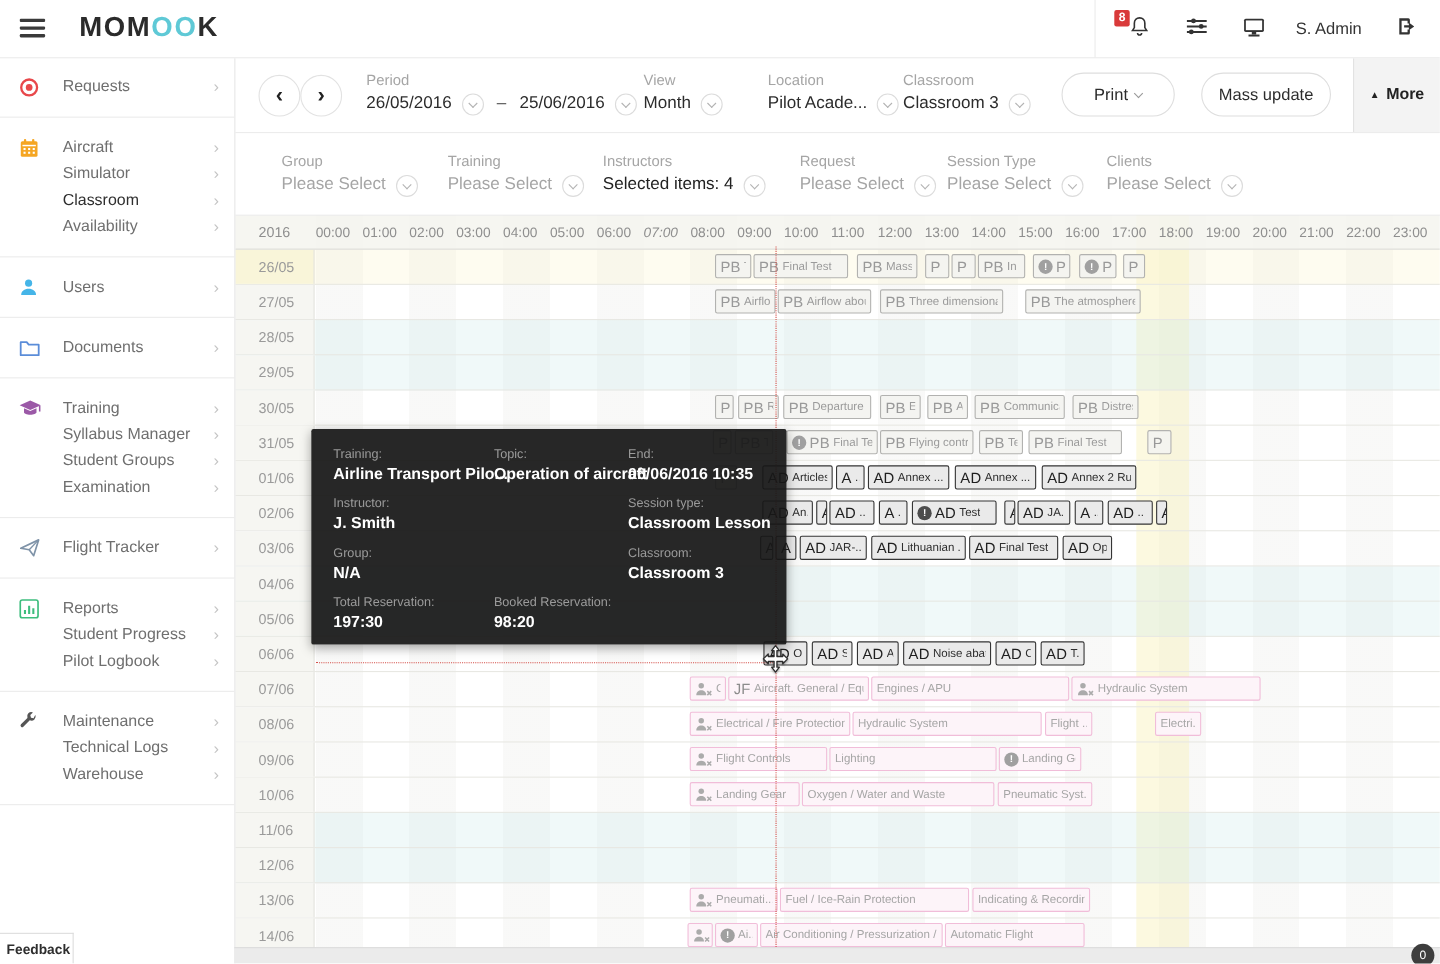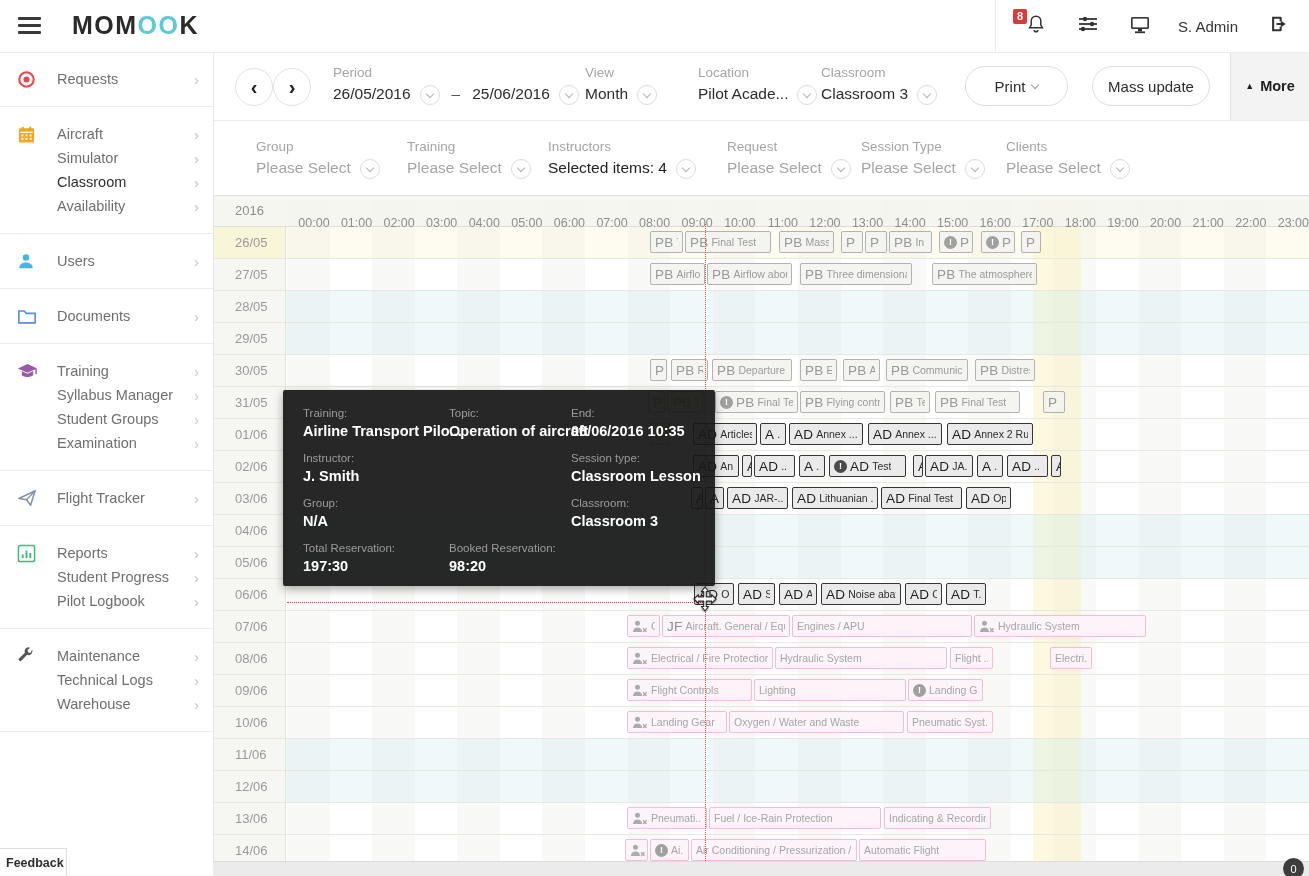--- a/index.html
+++ b/index.html
@@ -47,21 +47,21 @@
   .fbar2{position:absolute;left:213px;top:121px;right:0;height:74px;background:#fff;z-index:9;}
   .fbar2 .f{top:18px;}
   .f-val.selected{color:#222;}
 
   
   .cal{position:absolute;left:213px;top:195px;right:0;height:667px;background:#fff;border-top:1px solid #e3e3e3;overflow:hidden;z-index:5;}
   .col-bands{position:absolute;left:74px;top:0;right:0;bottom:0;background:repeating-linear-gradient(90deg,rgba(110,110,90,0.045) 0 42.583px,transparent 42.583px 85.166px);z-index:0;}
   .yellow-band{position:absolute;left:820px;width:48px;top:0;bottom:0;background:rgba(248,241,180,0.42);z-index:0;}
   .cal-head{position:relative;height:30px;background:rgba(244,244,239,0.85);border-bottom:1px solid #ddddd8;z-index:2;}
   .cal-year{position:absolute;left:22px;top:0;line-height:30px;font-size:13px;color:#8e8e8e;}
-  .cal-hour{position:absolute;top:0;width:42.583px;line-height:30px;text-align:right;font-size:12.5px;color:#8e8e8e;margin-top:12px;}
+  .cal-hour{position:absolute;top:0;width:42.583px;line-height:30px;text-align:left;font-size:12.5px;color:#8e8e8e;}
   .rows{position:relative;z-index:1;}
   .cal-row{position:relative;height:31px;border-bottom:1px solid #e8e8e3;}
   .cal-row.r-weekend{background:rgba(200,235,235,0.28);}
   .cal-row.r-today{background:rgba(250,244,200,0.28);}
   .date-cell{position:absolute;left:0;top:0;bottom:0;width:73px;background:#f6f6f2;border-right:1px solid #e4e4df;font-size:13px;color:#9a9a9a;line-height:31px;padding-left:22px;box-sizing:border-box;}
   .r-today .date-cell{background:#f9f5d9;}
   .vline{position:absolute;left:492px;top:28px;bottom:0;width:0;border-left:1.5px dotted #d4504a;z-index:4;}
   .hline{position:absolute;left:74px;width:418px;top:23px;border-top:1.5px dotted #d4504a;z-index:4;}
 
   
@@ -429,21 +429,21 @@
     <div class="yellow-band"></div>
     <div class="cal-head" id="calhead">
         <div class="cal-year">2016</div>
         <div class="cal-hour" style="left: 74px;">00:00</div>
         <div class="cal-hour" style="left: 116.583px;">01:00</div>
         <div class="cal-hour" style="left: 159.166px;">02:00</div>
         <div class="cal-hour" style="left: 201.749px;">03:00</div>
         <div class="cal-hour" style="left: 244.332px;">04:00</div>
         <div class="cal-hour" style="left: 286.915px;">05:00</div>
         <div class="cal-hour" style="left: 329.498px;">06:00</div>
-        <div class="cal-hour" style="left: 372.081px;">07:00</div>
+        <div class="cal-hour" style="left: 372.081px; font-style: italic;">07:00</div>
         <div class="cal-hour" style="left: 414.664px;">08:00</div>
         <div class="cal-hour" style="left: 457.247px;">09:00</div>
         <div class="cal-hour" style="left: 499.83px;">10:00</div>
         <div class="cal-hour" style="left: 542.413px;">11:00</div>
         <div class="cal-hour" style="left: 584.996px;">12:00</div>
         <div class="cal-hour" style="left: 627.579px;">13:00</div>
         <div class="cal-hour" style="left: 670.162px;">14:00</div>
         <div class="cal-hour" style="left: 712.745px;">15:00</div>
         <div class="cal-hour" style="left: 755.328px;">16:00</div>
         <div class="cal-hour" style="left: 797.911px;">17:00</div>

